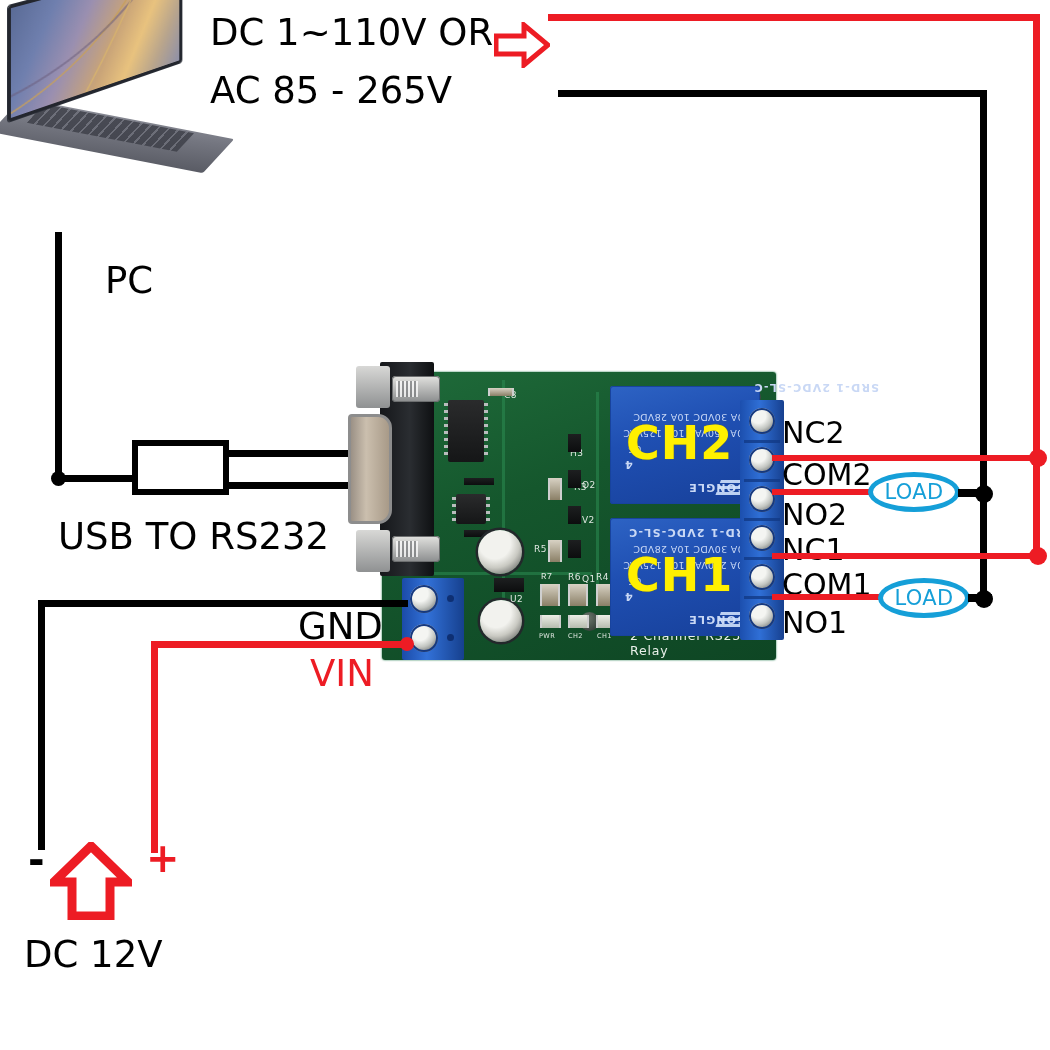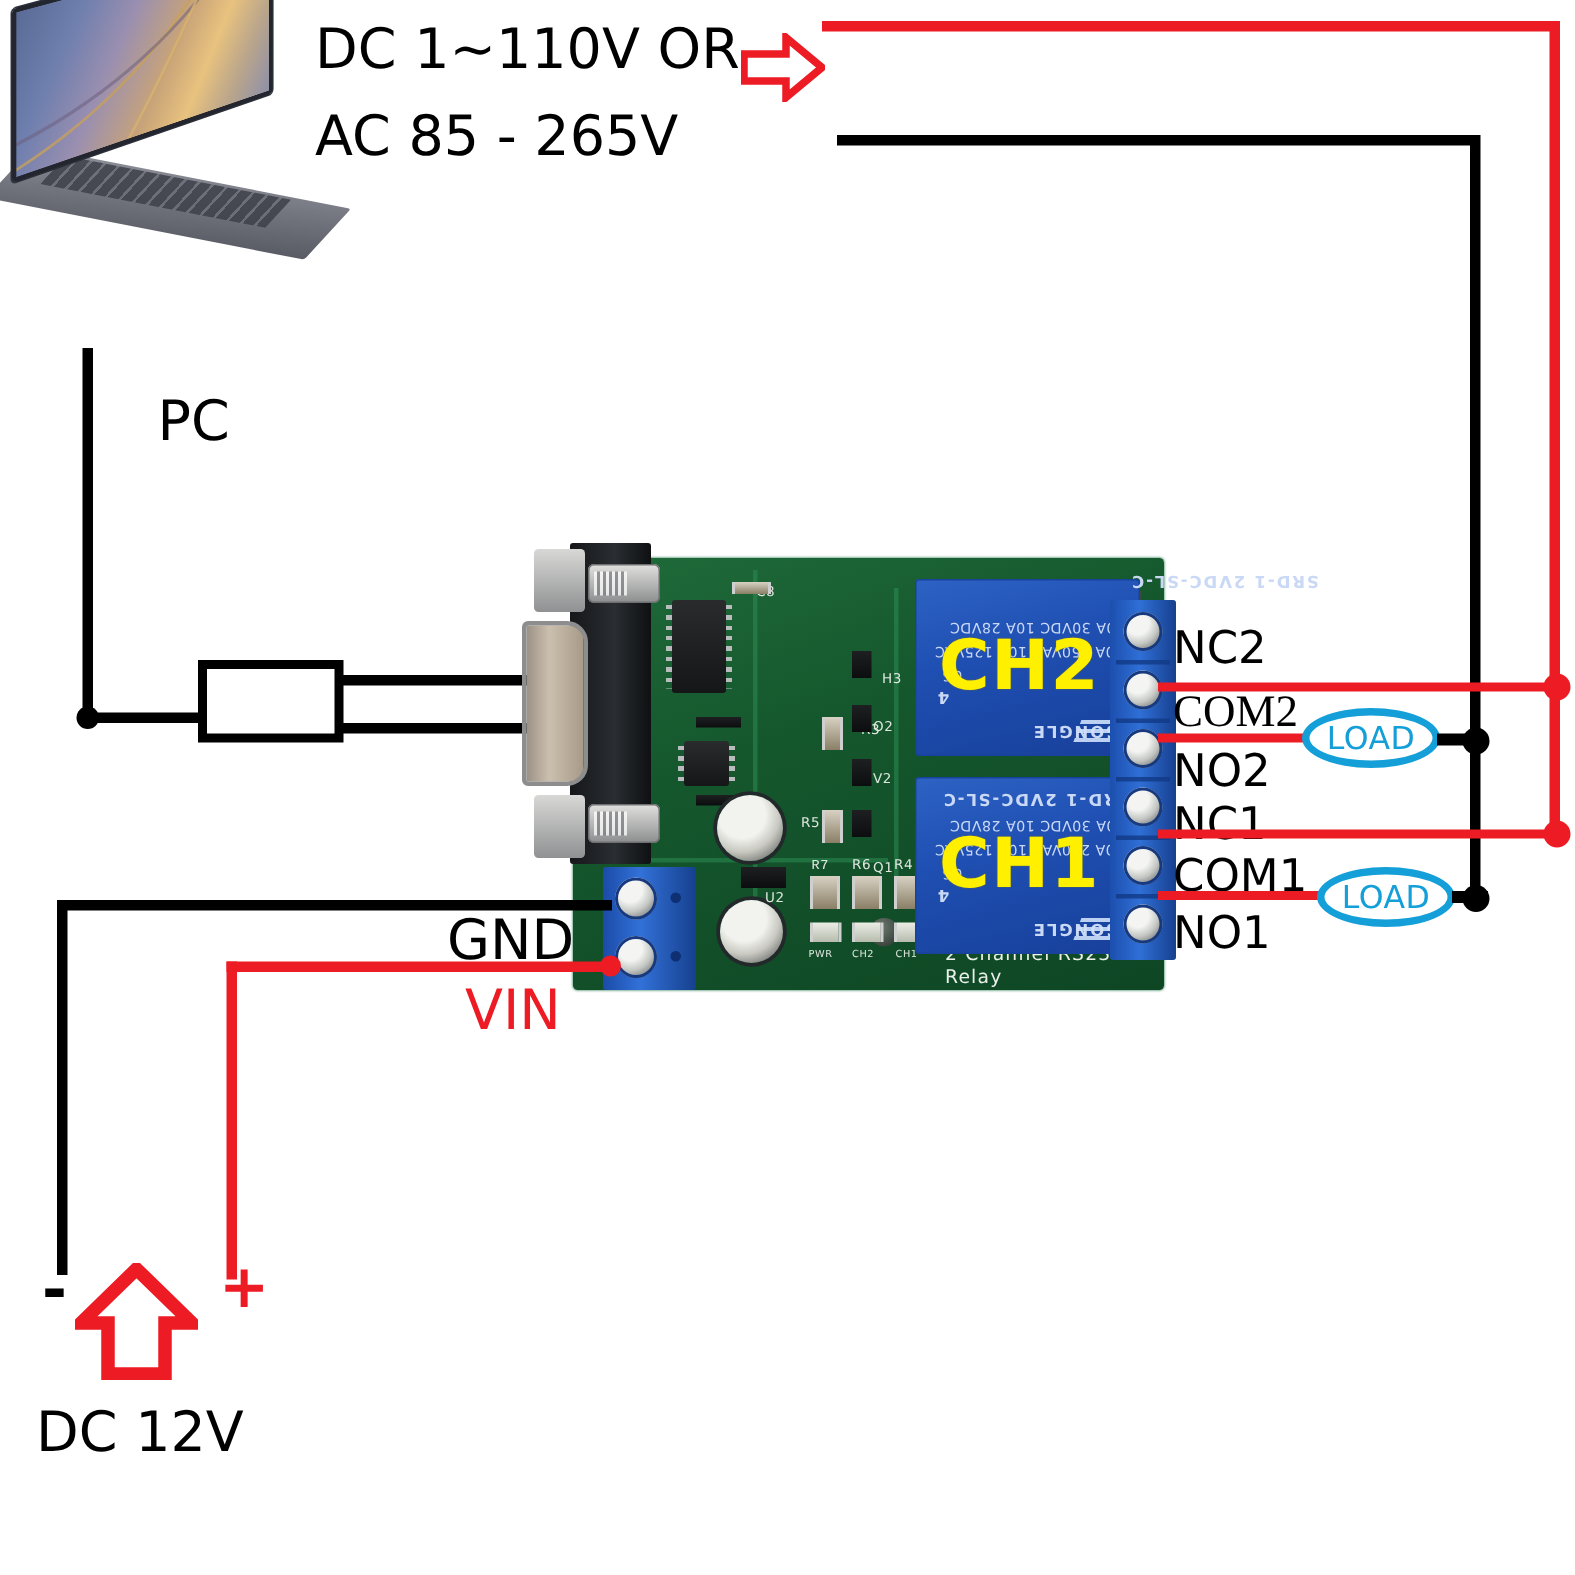--- a/index.html
+++ b/index.html
@@ -152,20 +152,21 @@
       </div>
     </div>
   </div>
   <div class="lbl big" style="left:105px;top:262px;">PC</div>
 
   <div class="wire" style="left:55px;top:232px;width:7px;height:250px;"></div>
   <div class="wire" style="left:55px;top:475px;width:84px;height:7px;"></div>
   <div class="dot" style="left:51px;top:471px;width:15px;height:15px;"></div>
 
   <div id="usbbox"></div>
+  <div class="lbl big" style="left:58px;top:518px;">USB TO RS232</div>
 
   <div class="wire" style="left:228px;top:450px;width:130px;height:7px;"></div>
   <div class="wire" style="left:228px;top:482px;width:130px;height:7px;"></div>
 
   <div id="board">
 
     <div class="pad" style="left:10px;top:16px;"></div>
     <div class="pad" style="left:360px;top:16px;"></div>
     <div class="pad" style="left:198px;top:240px;"></div>
     <div class="pad" style="left:360px;top:245px;"></div>
@@ -175,21 +176,21 @@
     <div class="trace" style="left:40px;top:200px;width:170px;height:3px;"></div>
 
     <div class="ic" style="left:66px;top:28px;width:36px;height:62px;"></div>
     <div class="silk" style="left:27px;top:18px;">C4</div>
     <div class="silk" style="left:122px;top:18px;">C8</div>
     <div class="silk" style="left:22px;top:60px;">C3</div>
     <div class="silk" style="left:27px;top:100px;">C2</div>
     <div class="silk" style="left:27px;top:125px;">C5</div>
     <div class="silk" style="left:152px;top:110px;margin-left:40px;">R3</div>
     <div class="silk" style="left:152px;top:172px;">R5</div>
-    <div class="silk" style="left:206px;top:76px;">H3</div>
+    <div class="silk" style="left:188px;top:76px;">H3</div>
     <div class="silk" style="left:200px;top:108px;">O2</div>
     <div class="silk" style="left:200px;top:143px;">V2</div>
     <div class="silk" style="left:200px;top:178px;margin-top:24px;">Q1</div>
 
     <div class="smd" style="left:36px;top:30px;width:9px;height:16px;"></div>
     <div class="smd" style="left:36px;top:66px;width:9px;height:16px;"></div>
     <div class="smd" style="left:36px;top:102px;width:9px;height:16px;"></div>
     <div class="smd" style="left:36px;top:130px;width:9px;height:14px;"></div>
     <div class="res" style="left:106px;top:16px;width:22px;height:8px;"></div>
 
@@ -273,21 +274,21 @@
   </div>
 
   <div id="pt">
     <div class="pscrew" style="top:7px;"></div>
     <div class="pscrew" style="top:46px;"></div>
     <div class="phole" style="top:17px;"></div>
     <div class="phole" style="top:56px;"></div>
   </div>
 
   <div class="lbl term" style="left:782px;top:418px;">NC2</div>
-  <div class="lbl term" style="left:782px;top:460px;font-family:Liberation Serif, serif;">COM2</div>
+  <div class="lbl term" style="left:782px;top:460px;">COM2</div>
   <div class="lbl term" style="left:782px;top:500px;">NO2</div>
   <div class="lbl term" style="left:782px;top:535px;">NC1</div>
   <div class="lbl term" style="left:782px;top:570px;">COM1</div>
   <div class="lbl term" style="left:782px;top:608px;">NO1</div>
 
   <div class="wire red" style="left:772px;top:455px;width:266px;height:6px;"></div>
   <div class="dot red" style="left:1029px;top:449px;width:18px;height:18px;"></div>
 
   <div class="wire red" style="left:772px;top:489px;width:98px;height:6px;"></div>
   <div class="load" style="left:868px;top:472px;">

